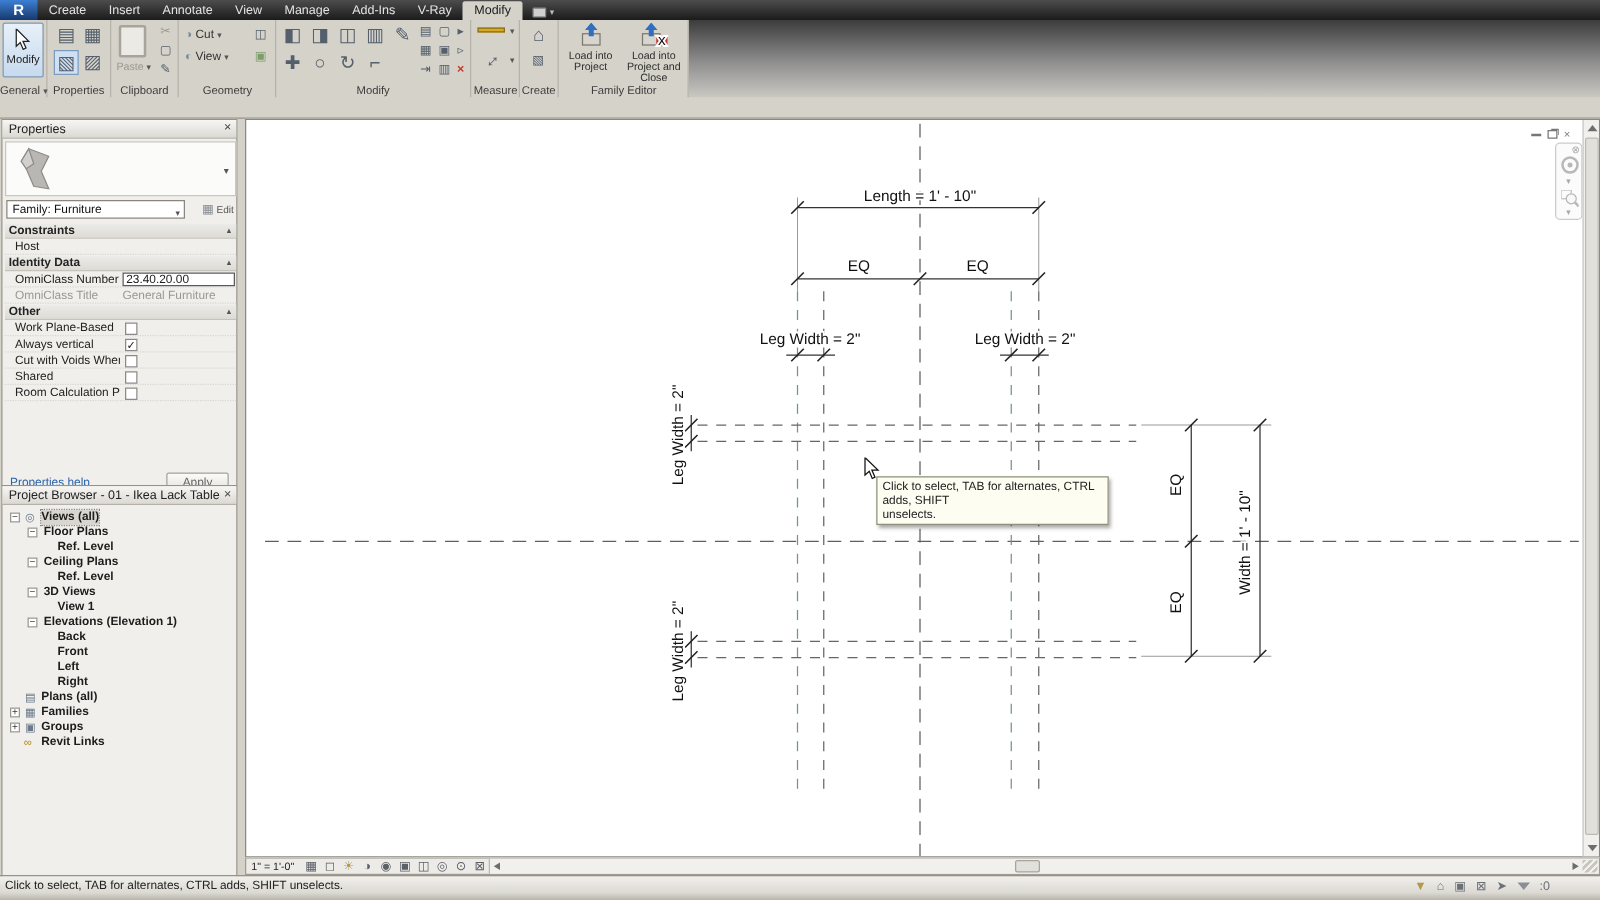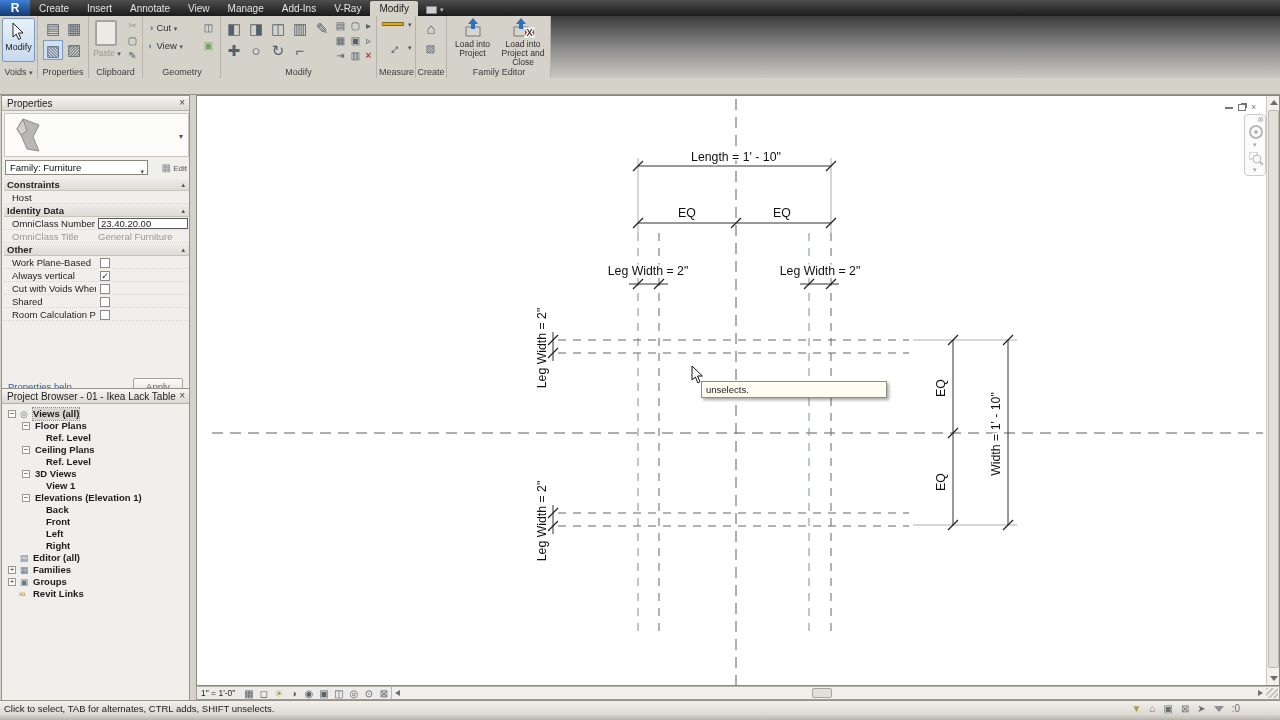--- a/index.html
+++ b/index.html
@@ -156,21 +156,21 @@
   <div class="ribbon">
     <div class="ribbon-grad"></div>
 
     <div class="rpanel" style="left:0;width:38px">
       <div class="modify-big">
         <svg width="13" height="17" viewBox="0 0 13 17">
           <polygon points="1,0 1,14 4.2,11 6.6,16.5 8.8,15.4 6.4,10 11,10" fill="#fff" stroke="#222" stroke-width="1"></polygon>
         </svg>
         <span>Modify</span>
       </div>
-      <div class="plabel"><span>Voids</span> <span class="caret">▾</span></div>
+      <div class="plabel"><span>General</span> <span class="caret">▾</span></div>
     </div>
 
     <div class="rpanel" style="left:38px;width:51px">
       <span class="micon" style="left:5px;top:3px">▤</span>
       <span class="micon" style="left:26px;top:3px">▦</span>
       <span class="micon" style="left:5px;top:24px;background:#cfe0f2;border:1px solid #7d9cbd">▧</span>
       <span class="micon" style="left:26px;top:24px">▨</span>
       <div class="plabel">Properties</div>
     </div>
 
@@ -351,21 +351,21 @@
       <span class="tlabel" style="left:44px">Front</span>
     </div>
     <div class="trow" style="top:139px">
       <span class="tlabel" style="left:44px">Left</span>
     </div>
     <div class="trow" style="top:151px">
       <span class="tlabel" style="left:44px">Right</span>
     </div>
     <div class="trow" style="top:163px">
       <span class="ticon" style="left:18px">▤</span>
-      <span class="tlabel" style="left:31px">Editor (all)</span>
+      <span class="tlabel" style="left:31px">Plans (all)</span>
     </div>
     <div class="trow" style="top:175px">
       <span class="exp" style="left:6px">+</span>
       <span class="ticon" style="left:18px">▦</span>
       <span class="tlabel" style="left:31px">Families</span>
     </div>
     <div class="trow" style="top:187px">
       <span class="exp" style="left:6px">+</span>
       <span class="ticon" style="left:18px">▣</span>
       <span class="tlabel" style="left:31px">Groups</span>
@@ -454,20 +454,21 @@
       <span class="caret" style="position:absolute;left:8px;top:26px;color:#999">▾</span>
       <svg width="14" height="14" viewBox="0 0 14 14" style="position:absolute;left:4px;top:37px;opacity:.6">
         <rect x="0" y="0" width="8" height="7" fill="none" stroke="#888"></rect>
         <circle cx="8" cy="7" r="4" fill="#f4f4f4" stroke="#777"></circle>
         <line x1="11" y1="10" x2="14" y2="13" stroke="#777" stroke-width="2"></line>
       </svg>
       <span class="caret" style="position:absolute;left:8px;top:51px;color:#999">▾</span>
     </div>
 
     <div class="tooltip">
+      <div>Click to select, TAB for alternates, CTRL adds, SHIFT</div>
       <div>unselects.</div>
     </div>
     <svg width="14" height="18" viewBox="0 0 14 18" style="position:absolute;left:494px;top:270px">
       <polygon points="1,0 1,14 4.4,11 6.8,16.8 9,15.7 6.5,10 11.4,10" fill="#fff" stroke="#111" stroke-width="1"></polygon>
     </svg>
 
     <div class="vscroll">
       <span class="arrow-up"></span>
       <span class="vthumb"></span>
       <span class="arrow-dn"></span>

